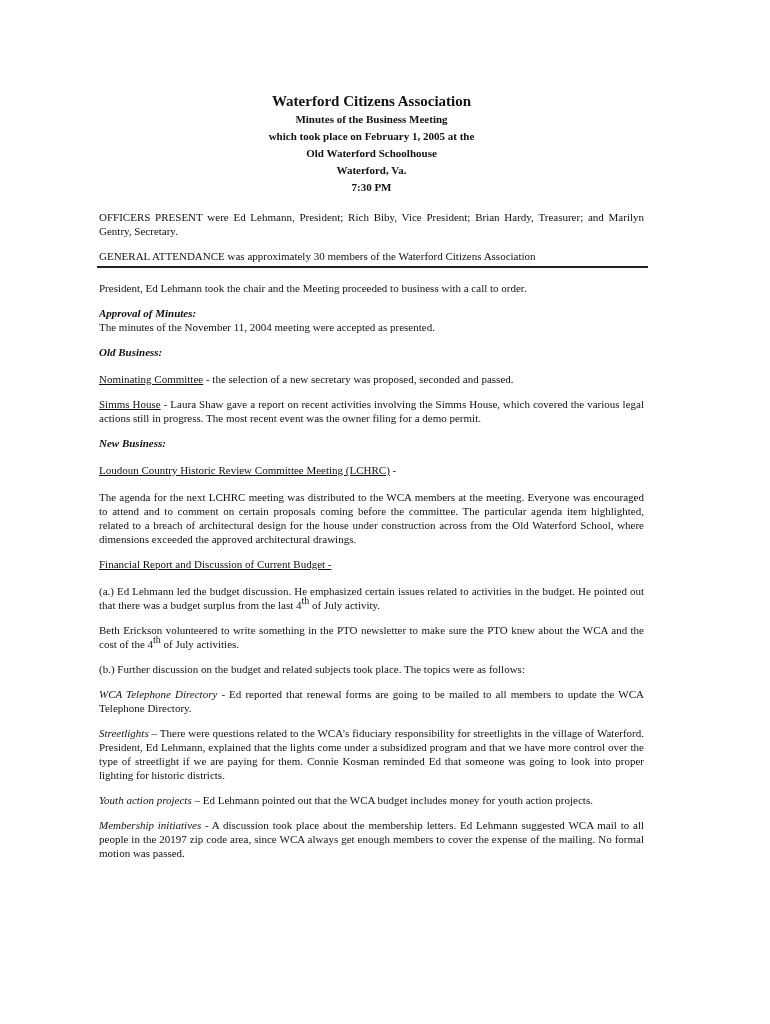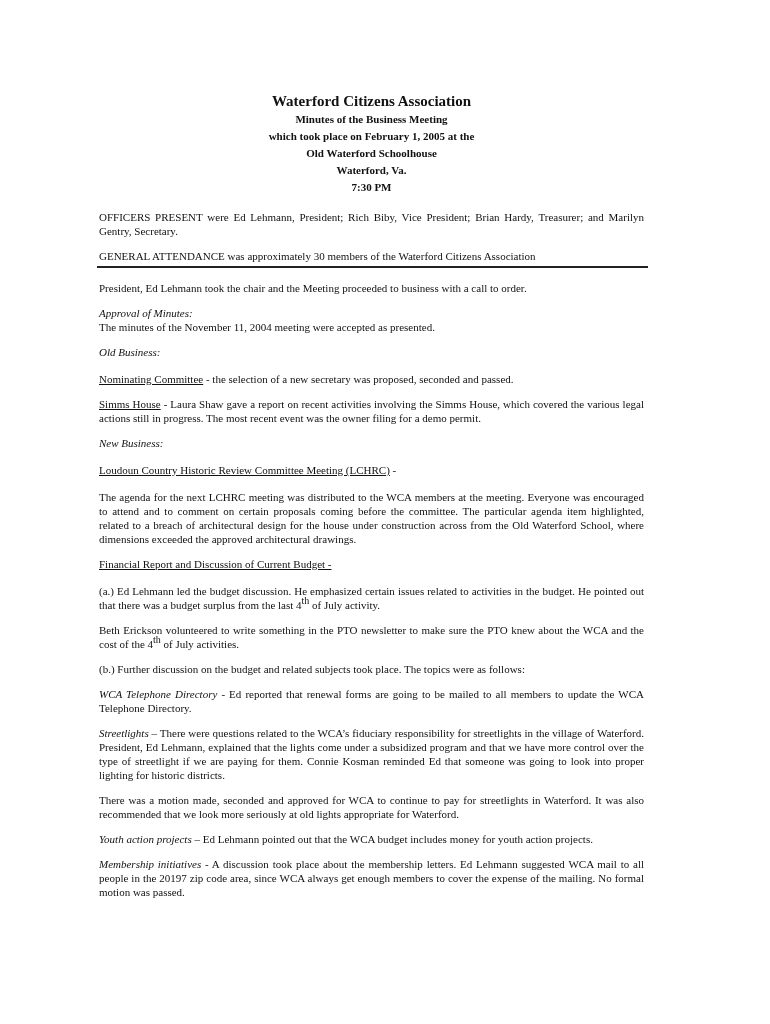--- a/index.html
+++ b/index.html
@@ -42,21 +42,21 @@
     }
     .gap { margin-top: 13px; }
     .gap-sm { margin-top: 11px; }
     .rule {
       border: none;
       border-top: 2.5px solid #222222;
       margin: 3px -4px 0 -2px;
       height: 0;
     }
     .u { text-decoration: underline; }
-    .bi { font-weight: normal; font-style: italic; }
+    .bi { font-weight: bold; font-style: italic; }
     .i { font-style: italic; }
     sup { font-size: 10px; line-height: 0; vertical-align: 5px; }
   </style>
 </head>
 <body>
 
 <div class="page">
 
   <div class="header">
     <div class="org">Waterford Citizens Association</div>
@@ -94,19 +94,18 @@
   <p class="gap"><span>(a.)    Ed Lehmann led the budget discussion.  He emphasized certain issues related to activities in the budget.  He pointed out that there was a budget surplus from the last 4</span><sup>th</sup><span> of July activity.</span></p>
 
   <p class="gap-sm"><span>Beth Erickson volunteered to write something in the PTO newsletter to make sure the PTO knew about the WCA and the cost of the 4</span><sup>th</sup><span> of July activities.</span></p>
 
   <p class="gap-sm">(b.)  Further discussion on the budget and related subjects took place.  The topics were as follows:</p>
 
   <p class="gap-sm"><span class="i">WCA Telephone Directory</span><span> - Ed reported that renewal forms are going to be mailed to all members to update the WCA Telephone Directory.</span></p>
 
   <p class="gap-sm"><span class="i">Streetlights</span><span> – There were questions related to the WCA’s fiduciary responsibility for streetlights in the village of Waterford.  President, Ed Lehmann, explained that the lights come under a subsidized program and that we have more control over the type of streetlight if we are paying for them.  Connie Kosman reminded Ed that someone was going to look into proper lighting for historic districts.</span></p>
 
-  <p class="gap-sm">There was a motion made, seconded and approved for WCA to continue to pay for streetlights in Waterford.  It was also recommended that we look more seriously at old lights appropriate for Waterford.</p>
 
   <p class="gap-sm"><span class="i">Youth action projects</span><span> – Ed Lehmann pointed out that the WCA budget includes money for youth action projects.</span></p>
 
   <p class="gap-sm"><span class="i">Membership initiatives</span><span> - A discussion took place about the membership letters. Ed Lehmann suggested WCA mail to all people in the 20197 zip code area, since WCA always get enough members to cover the expense of the mailing.  No formal motion was passed.</span></p>
 
 </div>
 
 </body></html>

